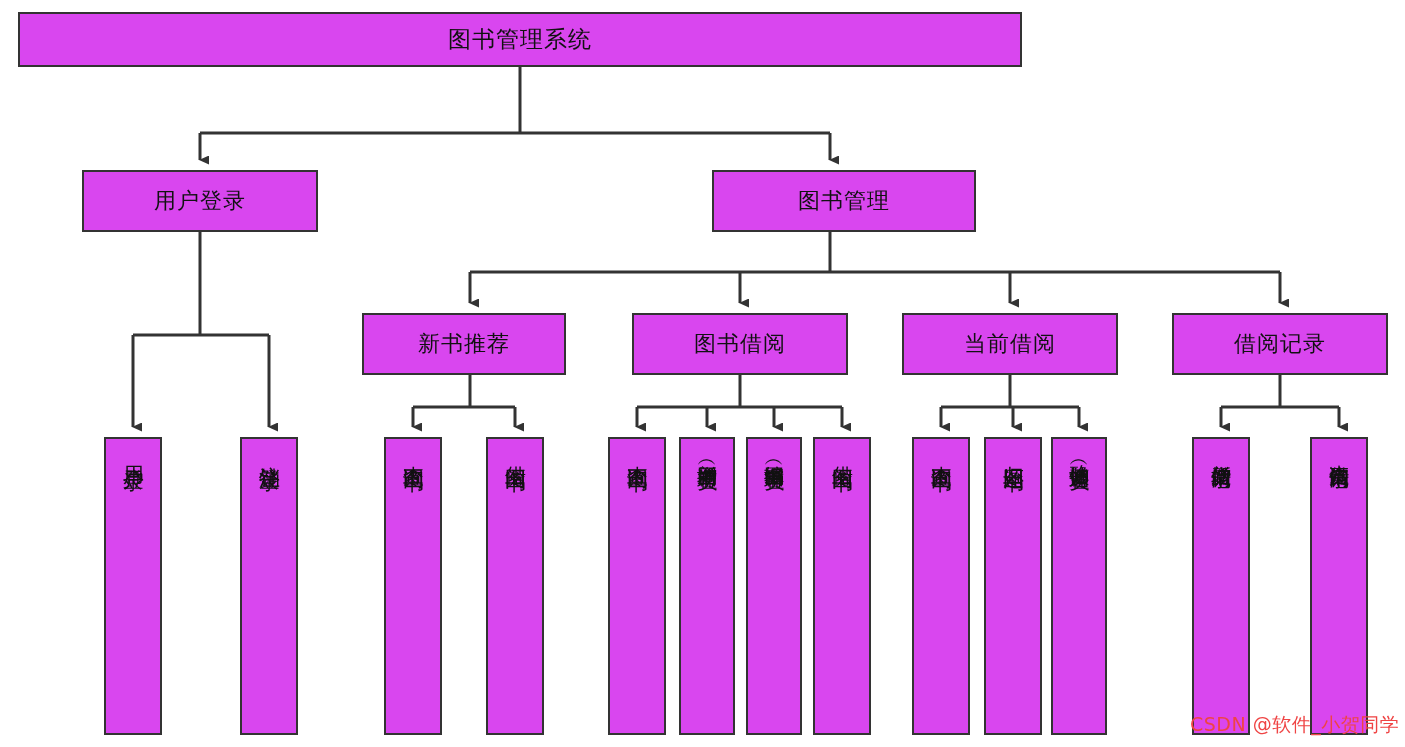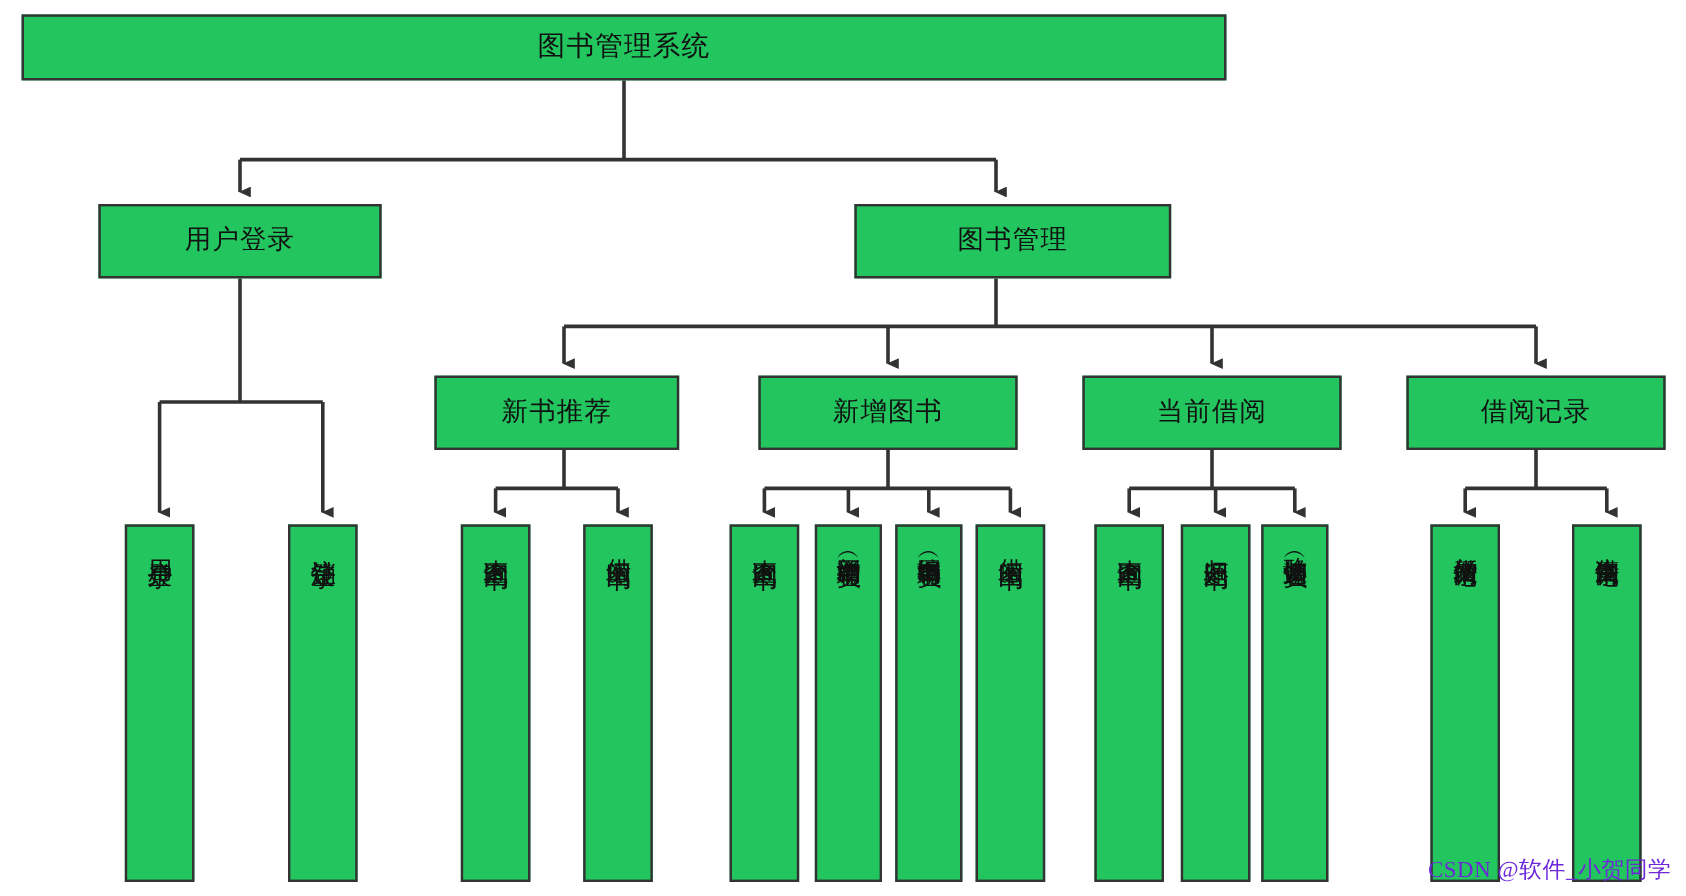--- a/index.html
+++ b/index.html
@@ -23,21 +23,21 @@
     left: 0;
     top: 0;
     width: 1405px;
     height: 747px;
     pointer-events: none;
   }
   .node {
     position: absolute;
     box-sizing: border-box;
     border: 2.5px solid #333333;
-    background: #22c55e;
+    background: #d946ef;
     display: flex;
     align-items: center;
     justify-content: center;
     color: #111111;
   }
   .node.h .node-label {
     font-size: 22px;
     line-height: 1.2;
     letter-spacing: 1px;
     white-space: nowrap;
@@ -56,25 +56,24 @@
     white-space: nowrap;
     max-height: 100%;
   }
   .node.root .node-label { font-size: 23px; }
   .node.v.tall .node-label { font-size: 20px; letter-spacing: 1px; }
   #watermark {
     position: absolute;
     left: 1190px;
     top: 712px;
     font-size: 19px;
-    color: #6d28d9;
+    color: #ef4444;
     white-space: nowrap;
     letter-spacing: 0.5px;
     user-select: none;
-    font-family: Liberation Serif, serif;
   }
 </style>
 </head>
 <body>
 
 <div id="diagram-root">
 
   <svg id="edge-layer" width="1405" height="747" viewBox="0 0 1405 747">
     <defs>
       <marker id="arrowhead" markerWidth="9" markerHeight="10" refX="4.5" refY="9" orient="auto" markerUnits="userSpaceOnUse">
@@ -135,21 +134,21 @@
 
   <div class="node h" style="left:712px; top:170px; width:264px; height:62px;">
     <span class="node-label">图书管理</span>
   </div>
 
   <div class="node h" style="left:362px; top:313px; width:204px; height:62px;">
     <span class="node-label">新书推荐</span>
   </div>
 
   <div class="node h" style="left:632px; top:313px; width:216px; height:62px;">
-    <span class="node-label">新增图书</span>
+    <span class="node-label">图书借阅</span>
   </div>
 
   <div class="node h" style="left:1172px; top:313px; width:216px; height:62px;">
     <span class="node-label">借阅记录</span>
   </div>
 
   <div class="node h" style="left:902px; top:313px; width:216px; height:62px;">
     <span class="node-label">当前借阅</span>
   </div>
 

